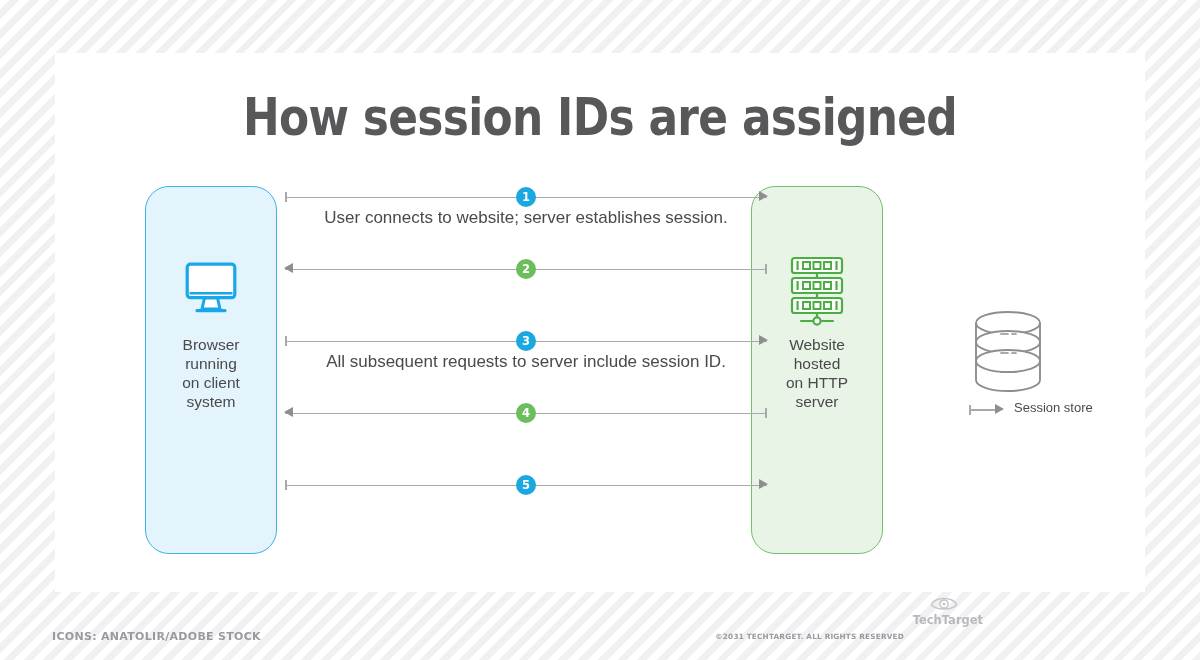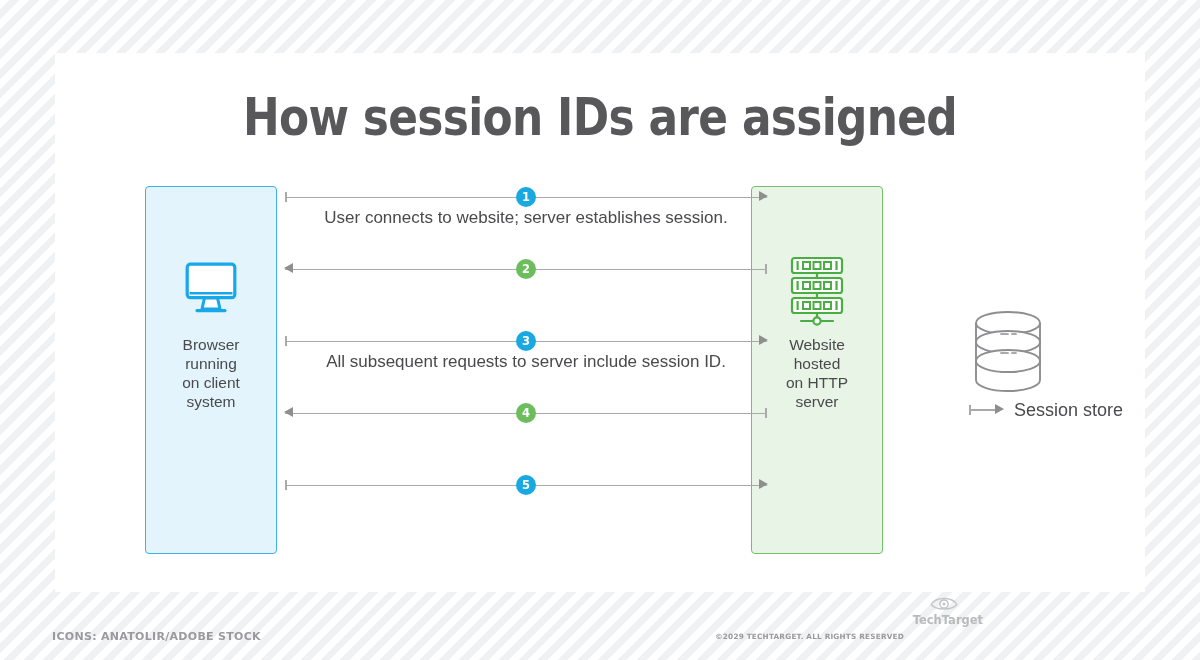--- a/index.html
+++ b/index.html
@@ -50,21 +50,21 @@
     color: #58585b;
     transform: scaleX(0.86);
     white-space: nowrap;
   }
 
   
   .endbox {
     position: absolute;
     width: 132px;
     height: 368px;
-    border-radius: 4px;
+    border-radius: 24px;
     box-sizing: border-box;
     display: flex;
     flex-direction: column;
     align-items: center;
   }
   .endbox.client {
     left: 90px;
     top: 133px;
     background: #e4f4fd;
     border: 1.6px solid #3fb0e8;
@@ -219,21 +219,21 @@
     width: 0;
     height: 0;
     border-top: 5.5px solid transparent;
     border-bottom: 5.5px solid transparent;
     border-left: 9px solid #8e8e91;
   }
   .store .store-label {
     position: absolute;
     left: 107px;
     top: 214px;
-    font-size: 18px;
+    font-size: 13px;
     color: #4a4a4d;
     white-space: nowrap;
   }
 
   
   .footer-credit {
     position: absolute;
     left: 52px;
     top: 630px;
     font-size: 11px;
@@ -419,21 +419,21 @@
         <div class="sa-line"></div>
         <div class="sa-tick"></div>
         <div class="sa-head"></div>
       </div>
       <div class="store-label">Session store</div>
     </div>
 
   </div>
 
   <div class="footer-credit">ICONS: ANATOLIR/ADOBE STOCK</div>
-  <div class="footer-copy">©2029 TECHTARGET. ALL RIGHTS RESERVED</div>
+  <div class="footer-copy">©2031 TECHTARGET. ALL RIGHTS RESERVED</div>
   <div class="brand">
     <div class="brand-mark">
       <svg width="30" height="16" viewBox="0 0 30 16">
         <path d="M2 9.5 C7 1.5, 23 1.5, 28 9.5" fill="none" stroke="#c4c5c8" stroke-width="1.3"></path>
         <path d="M2 9.5 C7 15.5, 23 15.5, 28 9.5" fill="none" stroke="#c4c5c8" stroke-width="1.3"></path>
         <circle cx="15" cy="9" r="4.1" fill="none" stroke="#c4c5c8" stroke-width="1.5"></circle>
         <circle cx="15" cy="9" r="1.5" fill="#c4c5c8"></circle>
       </svg>
     </div>
     <div class="brand-name">TechTarget</div>

